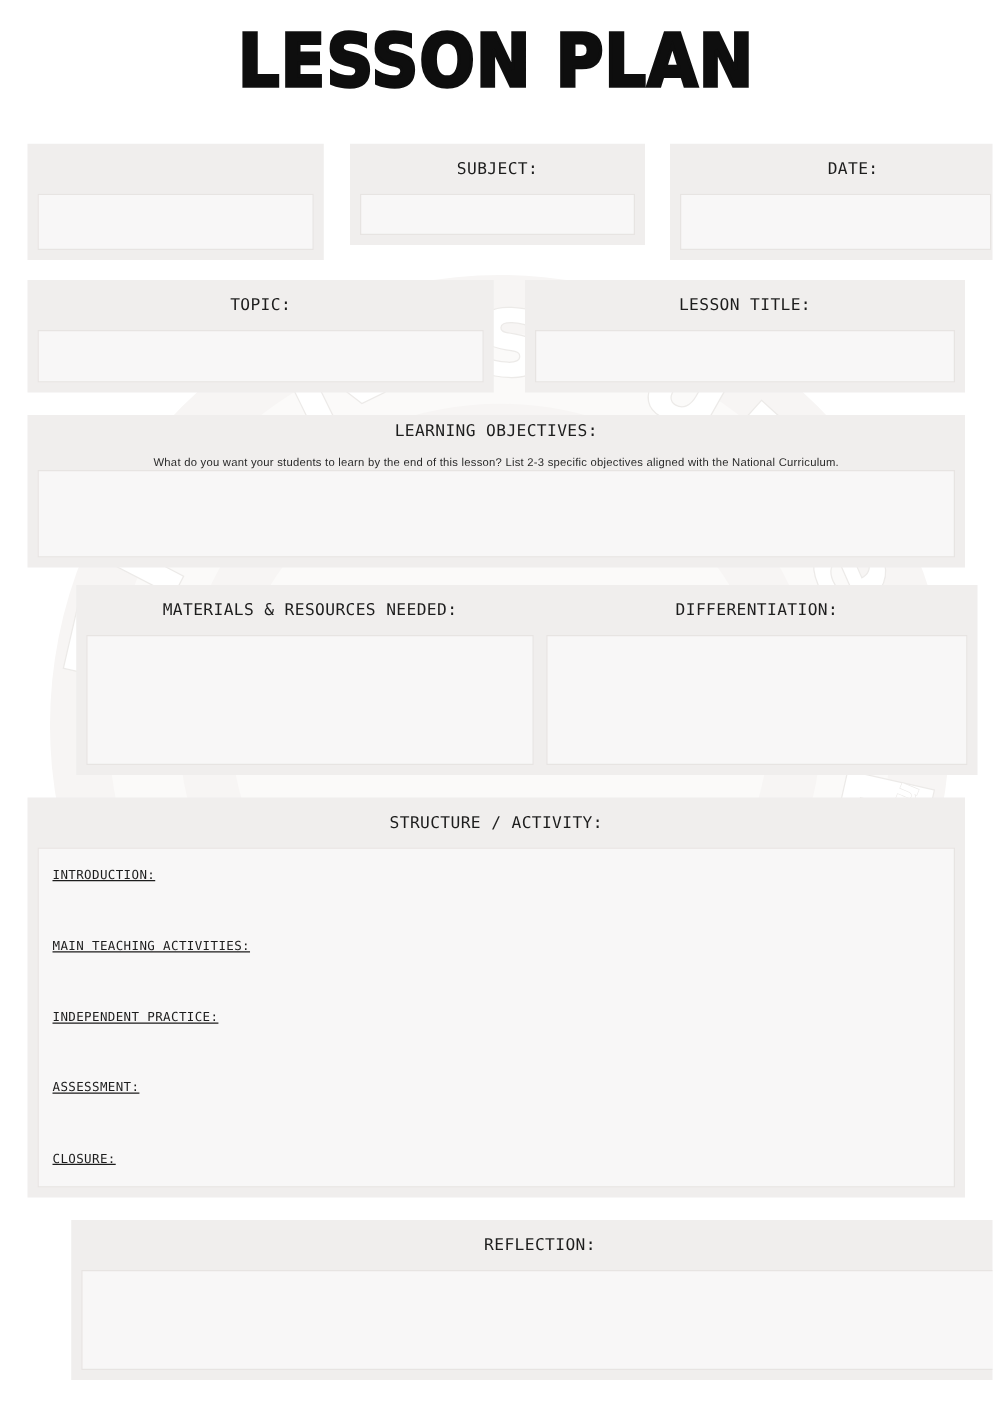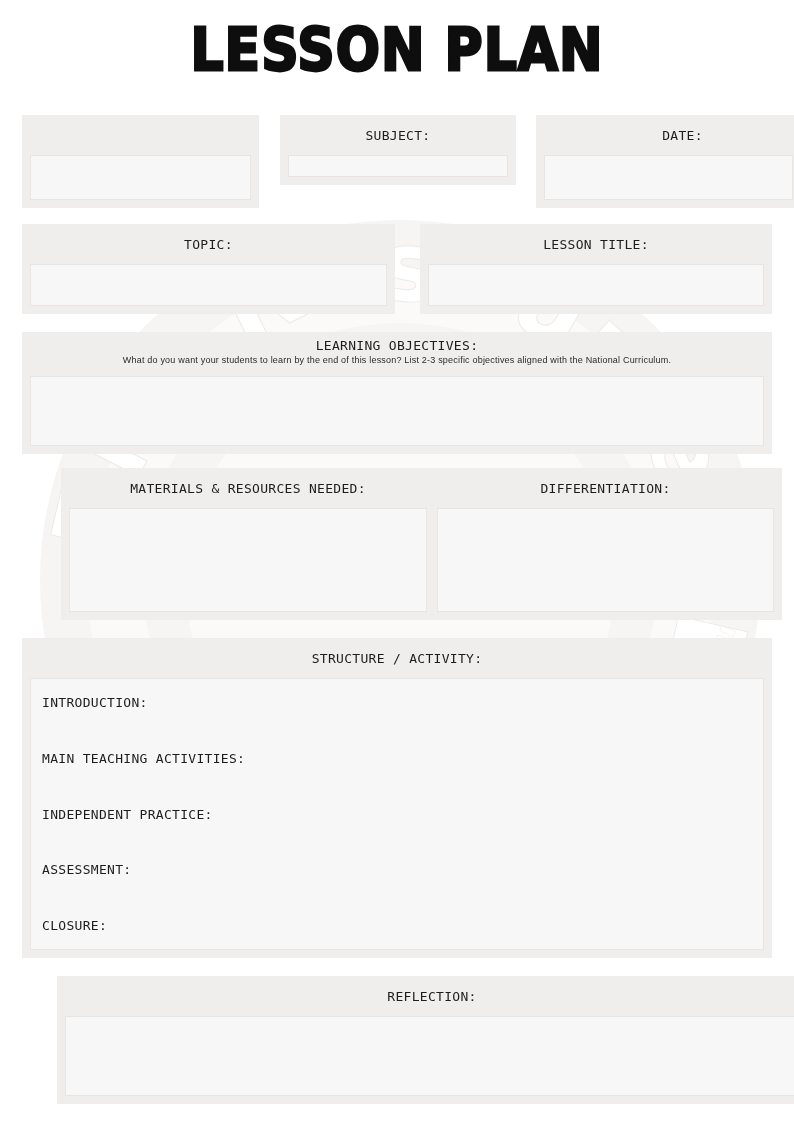--- a/index.html
+++ b/index.html
@@ -41,42 +41,42 @@
 
   
   .fbox{position:absolute;z-index:1;background:var(--box_bg,#f0eeed);}
   .fbox-label{
     height:40px;display:flex;align-items:center;justify-content:center;
     font-size:13px;letter-spacing:.3px;color:var(--label_text,#1d1d1d);
     white-space:nowrap;
   }
   .fbox-label.two-line{
     height:44px;flex-direction:column;justify-content:flex-start;
-    padding-top:6px;box-sizing:border-box;gap:2px;
+    padding-top:6px;box-sizing:border-box;gap:12px;
   }
   .hint{
     font-family:"Liberation Sans",sans-serif;font-size:9px;letter-spacing:.2px;
     color:#2a2a2a;font-weight:normal;
   }
   .fbox-input{
     position:absolute;left:8px;right:8px;top:40px;bottom:8px;
     background:rgba(255,255,255,.55);
     border:1px solid var(--input_border,#e7e4e2);
   }
   .fbox-input.below-two-line{top:44px;}
 
   
   .slist{
     position:absolute;left:8px;right:8px;top:40px;bottom:8px;
     background:rgba(255,255,255,.55);
     border:1px solid var(--input_border,#e7e4e2);
     display:flex;flex-direction:column;justify-content:space-between;
     padding:16px 0 16px 11px;box-sizing:border-box;
   }
-  .sitem{font-size:13px;letter-spacing:.3px;color:var(--label_text,#1d1d1d);}
+  .sitem{font-size:10px;letter-spacing:.3px;color:var(--label_text,#1d1d1d);text-decoration:underline;}
 </style>
 </head>
 <body>
 
 <div class="page">
 
   <svg class="watermark" width="794" height="1122" viewBox="0 0 794 1122" aria-hidden="true">
     <circle class="wm-c1" cx="400" cy="580" r="360"></circle>
     <circle class="wm-c2" cx="400" cy="580" r="285"></circle>
     <circle class="wm-c3" cx="400" cy="580" r="215"></circle>
@@ -91,21 +91,21 @@
       <textPath href="#wm-bottom-arc" startOffset="300">amazing tips for children with special edu</textPath>
     </text>
   </svg>
 
   <h1 class="title">LESSON PLAN</h1>
 
   <section class="fbox" style="left:22px;top:115px;width:237px;height:93px;">
     <div class="fbox-input"></div>
   </section>
 
-  <section class="fbox" style="left:280px;top:115px;width:236px;height:70px;">
+  <section class="fbox" style="left:280px;top:115px;width:236px;height:81px;">
     <div class="fbox-label">SUBJECT:</div>
     <div class="fbox-input"></div>
   </section>
 
   <section class="fbox" style="left:536px;top:115px;width:237px;height:93px;padding-left:28px;">
     <div class="fbox-label">DATE:</div>
     <div class="fbox-input"></div>
   </section>
 
   <section class="fbox" style="left:22px;top:224px;width:373px;height:90px;">

